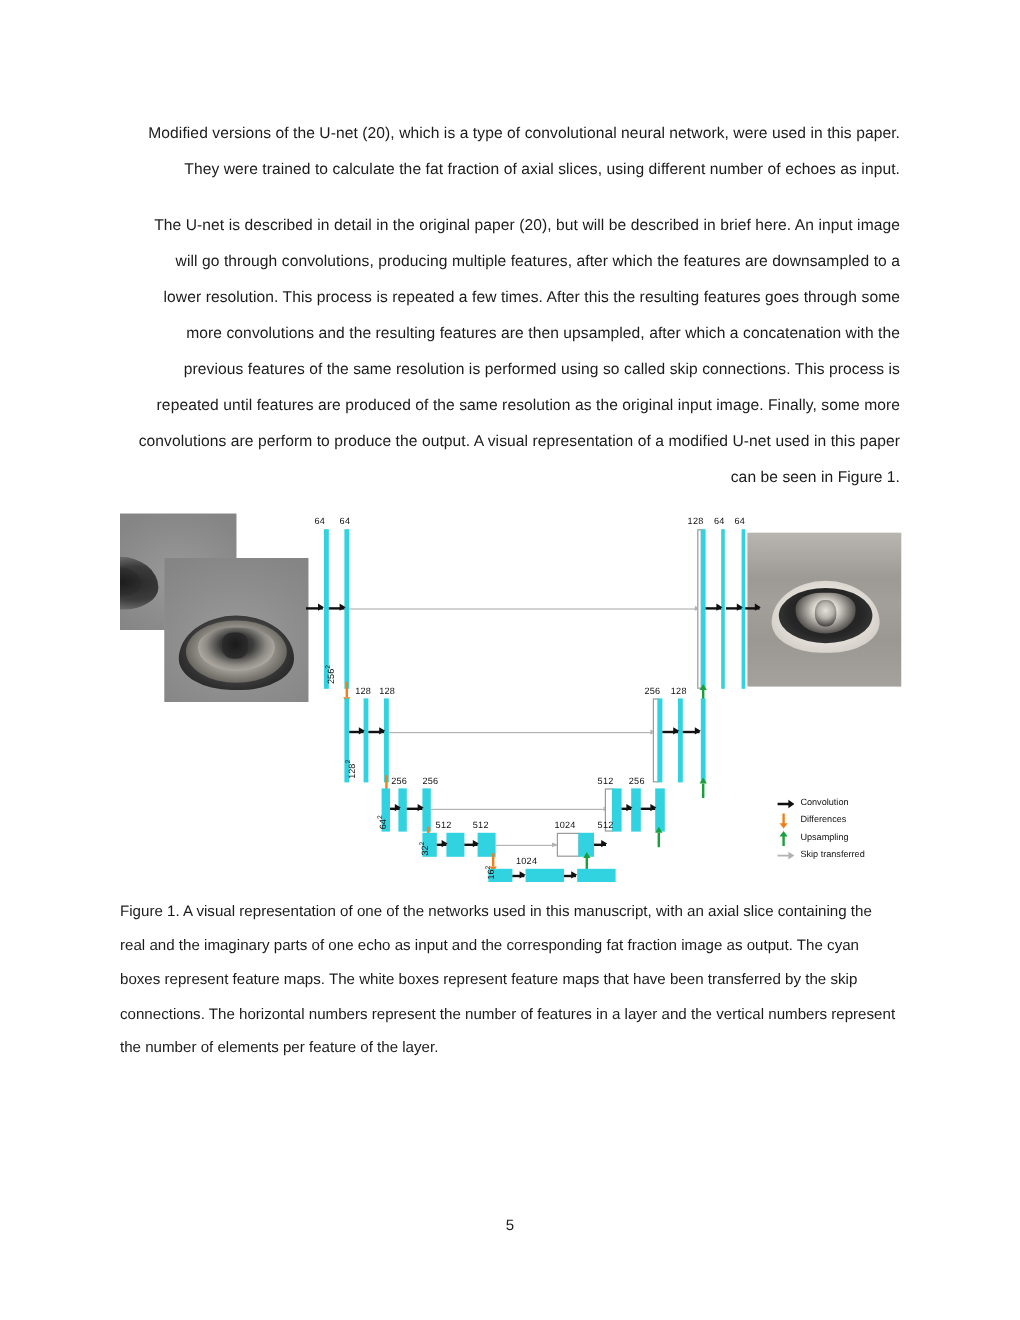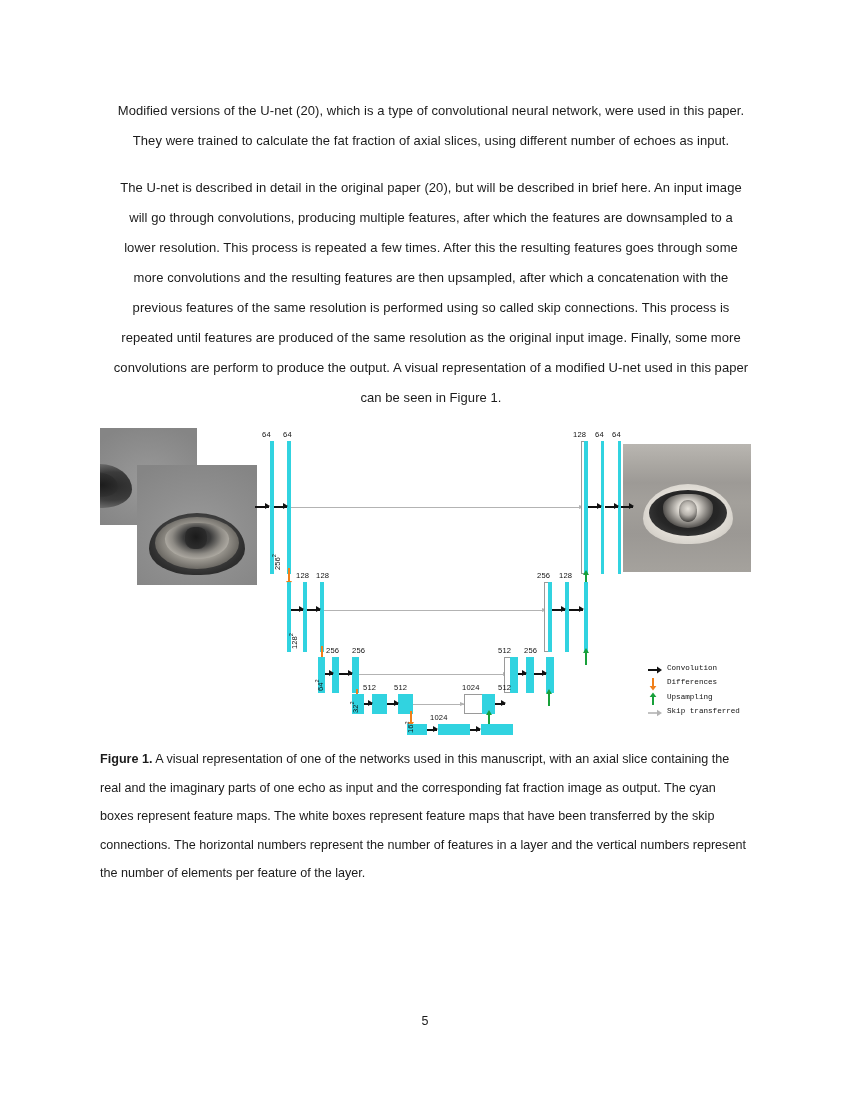--- a/index.html
+++ b/index.html
@@ -6,28 +6,28 @@
   body{font-family:"Liberation Sans",sans-serif;}
   .page{
     position:relative;width:850px;height:1100px;background:#ffffff;
     margin:0 auto;overflow:hidden;
   }
   .content{position:absolute;left:100px;top:96px;width:650px;}
   p.para{
     font-family:"Liberation Sans",sans-serif;
     font-size:13.0px;color:#1b1b1b;
     line-height:30.0px;margin:0 0 17px 12px;
-    text-align:center;letter-spacing:0.005em;
+    text-align:right;letter-spacing:0.005em;
   }
   p.caption{
     font-family:"Liberation Sans",sans-serif;
     font-size:12.6px;color:#1b1b1b;
     line-height:28.6px;margin:0 0 17px 0;text-align:left;
   }
-  p.caption b{font-weight:bold;}
+  p.caption b{font-weight:normal;}
   .pagenum{
     position:absolute;left:0;right:0;top:1014px;text-align:center;
     font-size:12.5px;color:#1b1b1b;
   }
 
   
   .figure{position:absolute;left:100px;top:425px;width:650px;height:310px;}
   .fig-inner{position:absolute;inset:0;}
 
   .mri{
@@ -77,21 +77,21 @@
   .arrow-u:after{
     content:"";position:absolute;top:-5px;left:-2.3px;
     border-bottom:5px solid #18a03a;border-left:3.2px solid transparent;
     border-right:3.2px solid transparent;
   }
 
   .legend{position:absolute;left:545px;top:238px;width:110px;}
   .legend-row{position:relative;height:14.4px;}
   .legend-label{
     position:absolute;left:22px;top:1px;font-size:7.6px;color:#111;
-    font-family:Liberation Mono, monospace;white-space:nowrap;
+    font-family:Liberation Sans, sans-serif;white-space:nowrap;
   }
   .lg-ico{position:absolute;left:2px;top:0;width:16px;height:14px;}
 </style>
 </head>
 <body>
 
 <div class="page">
   <div class="content">
 
     <p class="para">Modified versions of the U-net (20), which is a type of convolutional neural network, were used in this paper. They were trained to calculate the fat fraction of axial slices, using different number of echoes as input.</p>

